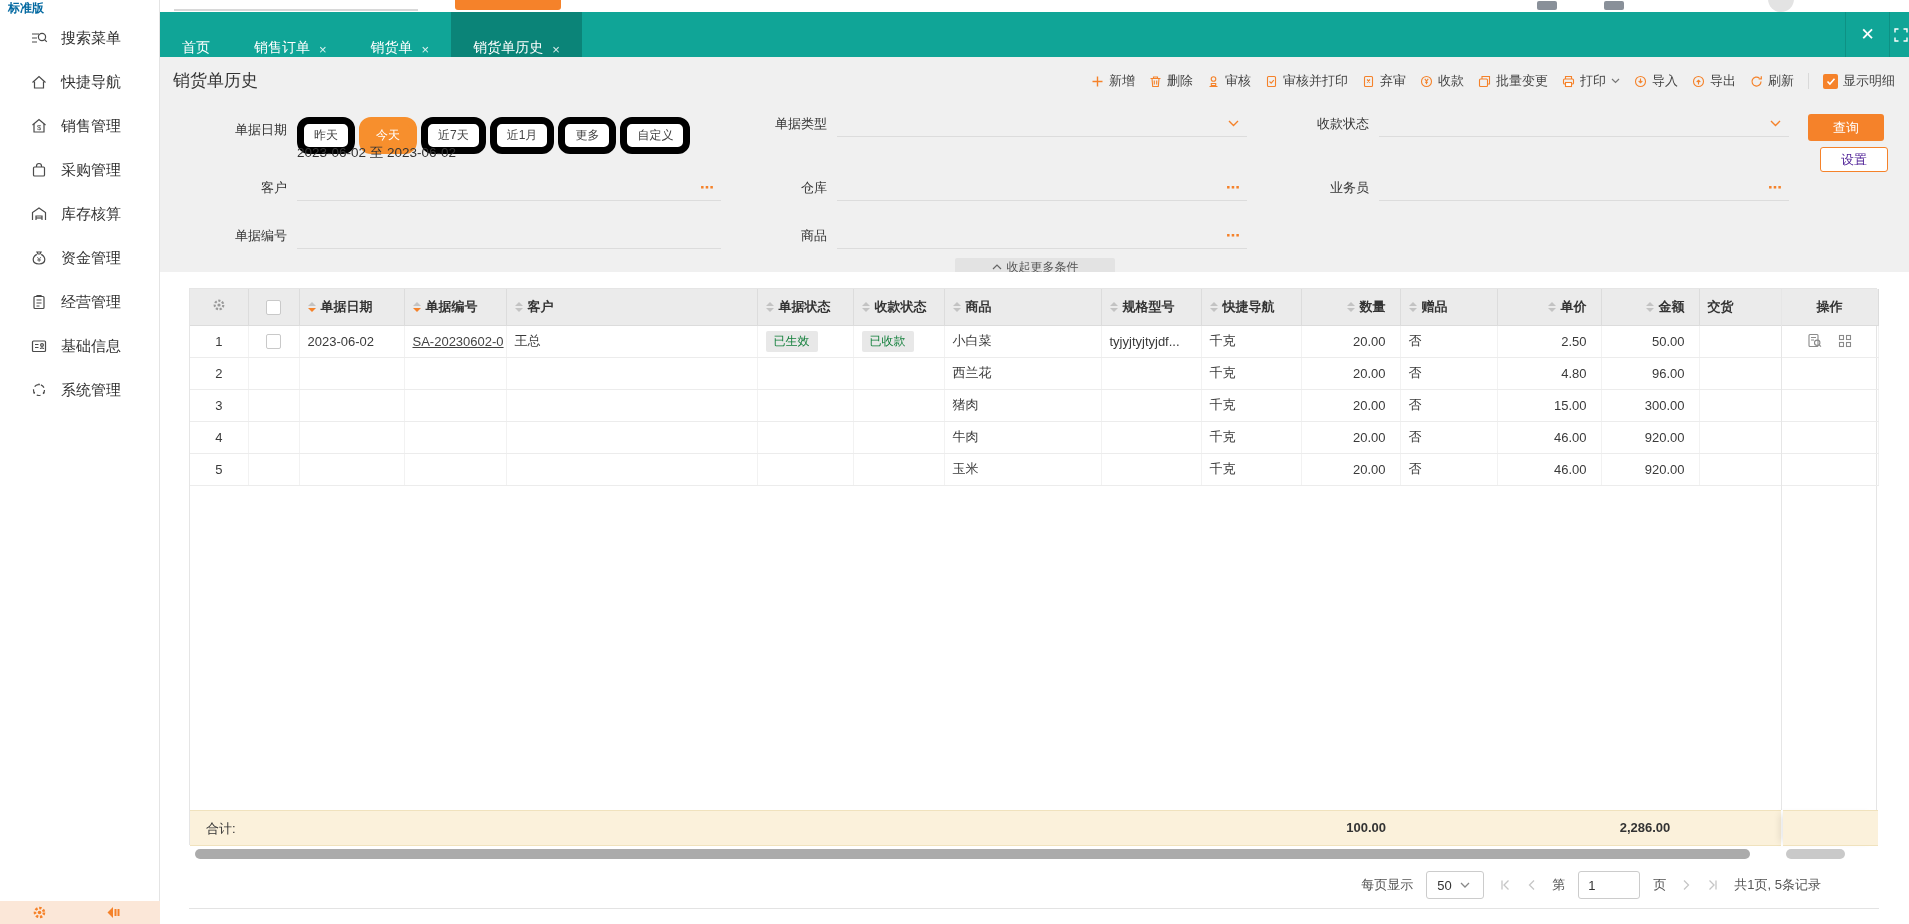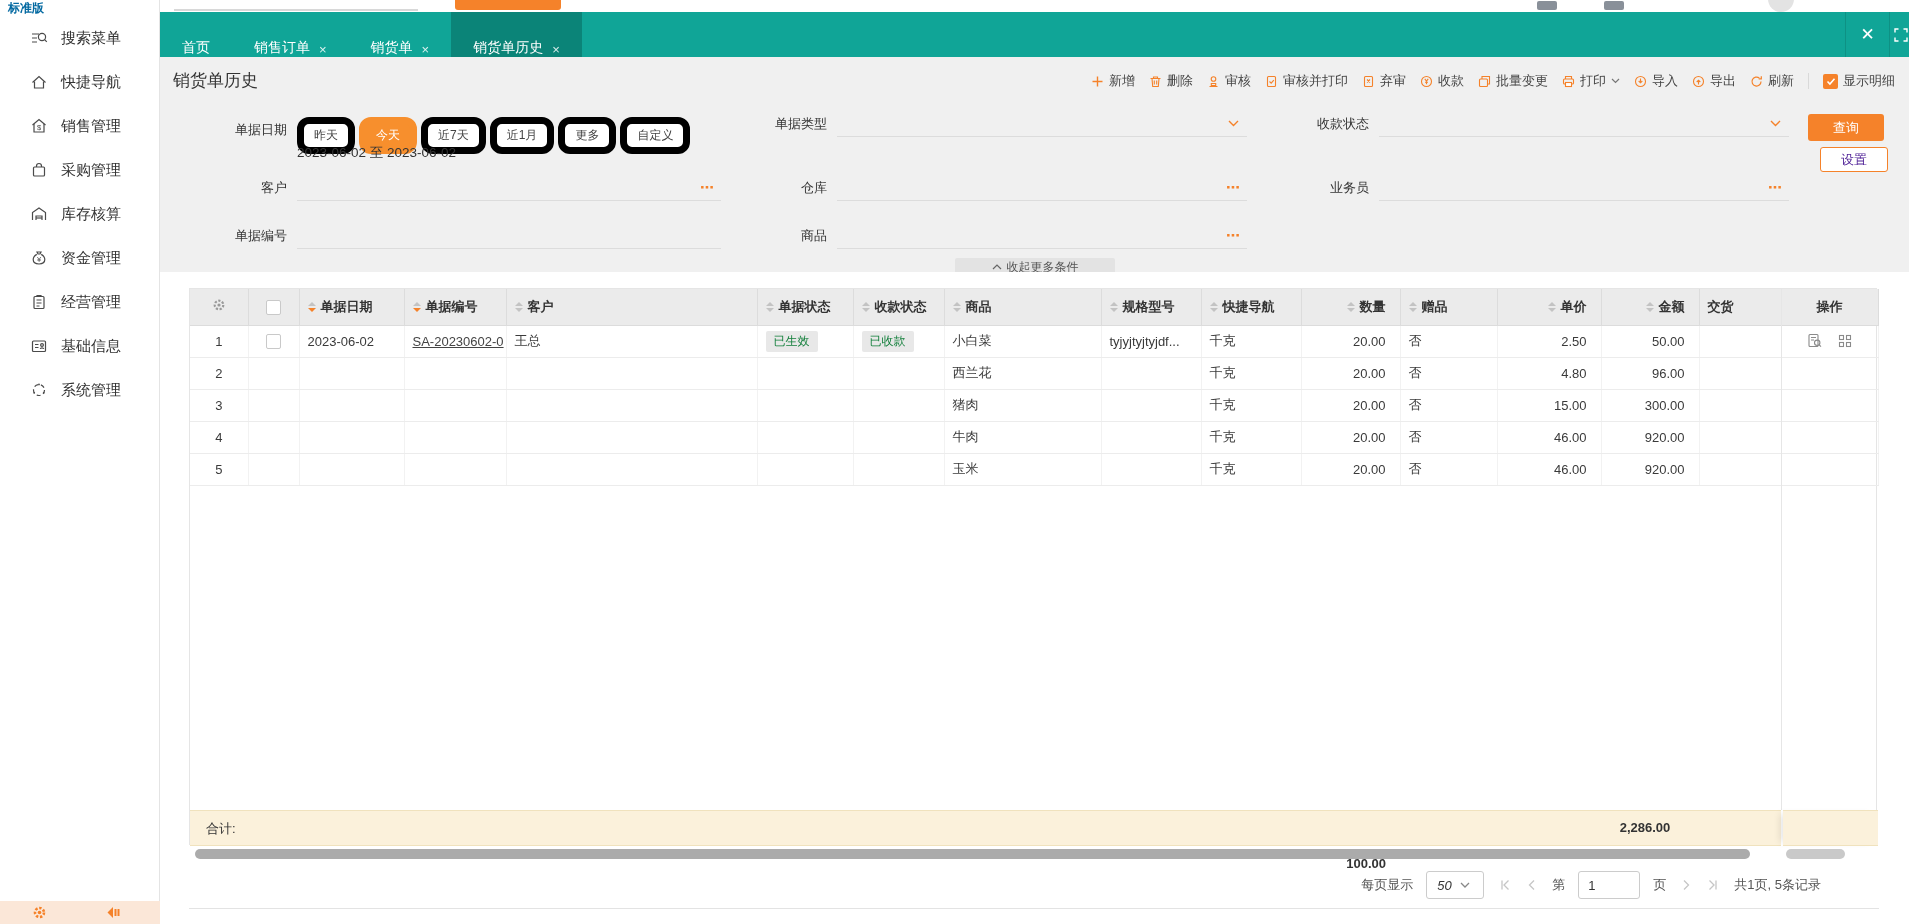--- a/index.html
+++ b/index.html
@@ -69,28 +69,28 @@
   .sort-desc .arr-dn { border-top-color:#f5822a; }
   .cbx { width:15px; height:15px; border:1px solid #c9c9c9; border-radius:2px; background:#fff; display:inline-block; vertical-align:middle; cursor:pointer; }
   .badge { display:inline-block; background:#e8e8e8; color:#15803d; font-size:12px; padding:2px 8px; border-radius:2px; }
   .doclink { color:#444; text-decoration:underline; cursor:pointer; }
   .op-cell { border-left:1px solid #e0e0e0; box-shadow:-7px 0 7px -4px rgba(0,0,0,.10); }
   .op-icons { display:flex; justify-content:center; gap:15px; align-items:center; }
   .sticky-line { position:absolute; left:1591px; top:0; width:1px; bottom:35px; background:#e6e6e6; box-shadow:-7px 0 7px -3px rgba(0,0,0,.07); }
   .sum-row { position:absolute; left:0; top:521px; width:1591px; height:36px; background:#fbf1db; border-top:1px solid #f0e2bd; border-bottom:1px solid #f0e2bd; font-size:13px; color:#333; }
   .sum-row-op { position:absolute; left:1593px; top:521px; width:95px; height:36px; background:#fbf1db; border-top:1px solid #f0e2bd; border-bottom:1px solid #f0e2bd; box-shadow:-7px 0 7px -4px rgba(0,0,0,.10); }
   .sum-label { position:absolute; left:16px; top:9px; }
-  .sum-qty { position:absolute; left:1111px; width:85px; top:9px; text-align:right; font-weight:bold;margin-top:36px; }
+  .sum-qty { position:absolute; left:1111px; width:85px; top:9px; text-align:right; font-weight:bold; }
   .sum-amount { position:absolute; left:1411px; width:88px; top:9px; text-align:center; font-weight:bold; }
 
   
   .hscroll-thumb { position:absolute; left:35px; top:792px; width:1555px; height:10px; background:#ababab; border-radius:5px; }
   .hscroll-thumb2 { position:absolute; left:1626px; top:792px; width:59px; height:10px; background:#c9c9c9; border-radius:5px; }
   .pager { position:absolute; top:806px; right:88px; height:44px; display:flex; align-items:center; gap:13px; font-size:13px; color:#555; }
-  .pg-select { width:58px; height:28px; border:1px solid #ccc; border-radius:3px; display:flex; align-items:center; padding:0 8px 0 10px; gap:8px; color:#333; cursor:pointer; background:#fff;font-style:italic; }
+  .pg-select { width:58px; height:28px; border:1px solid #ccc; border-radius:3px; display:flex; align-items:center; padding:0 8px 0 10px; gap:8px; color:#333; cursor:pointer; background:#fff; }
   .pg-nav { display:flex; align-items:center; gap:15px; margin:0 3px; }
   .pg-input { width:62px; height:28px; border:1px solid #ccc; border-radius:3px; font-size:13px; padding-left:9px; color:#333; }
   .pager-border { position:absolute; top:851px; left:29px; right:30px; border-bottom:1px solid #e3e3e3; }
 </style>
 </head>
 <body>
 
 <div class="stage">
 
   <div class="top-sliver">

